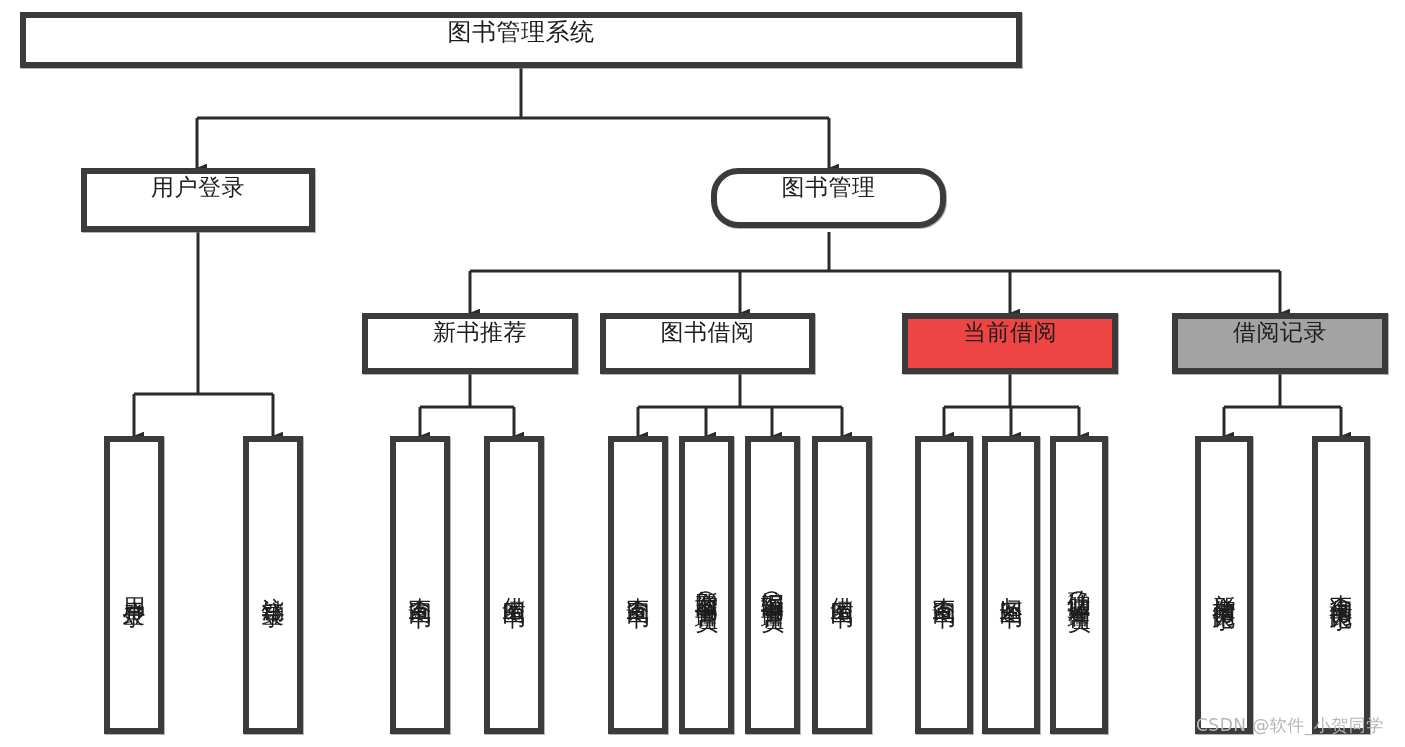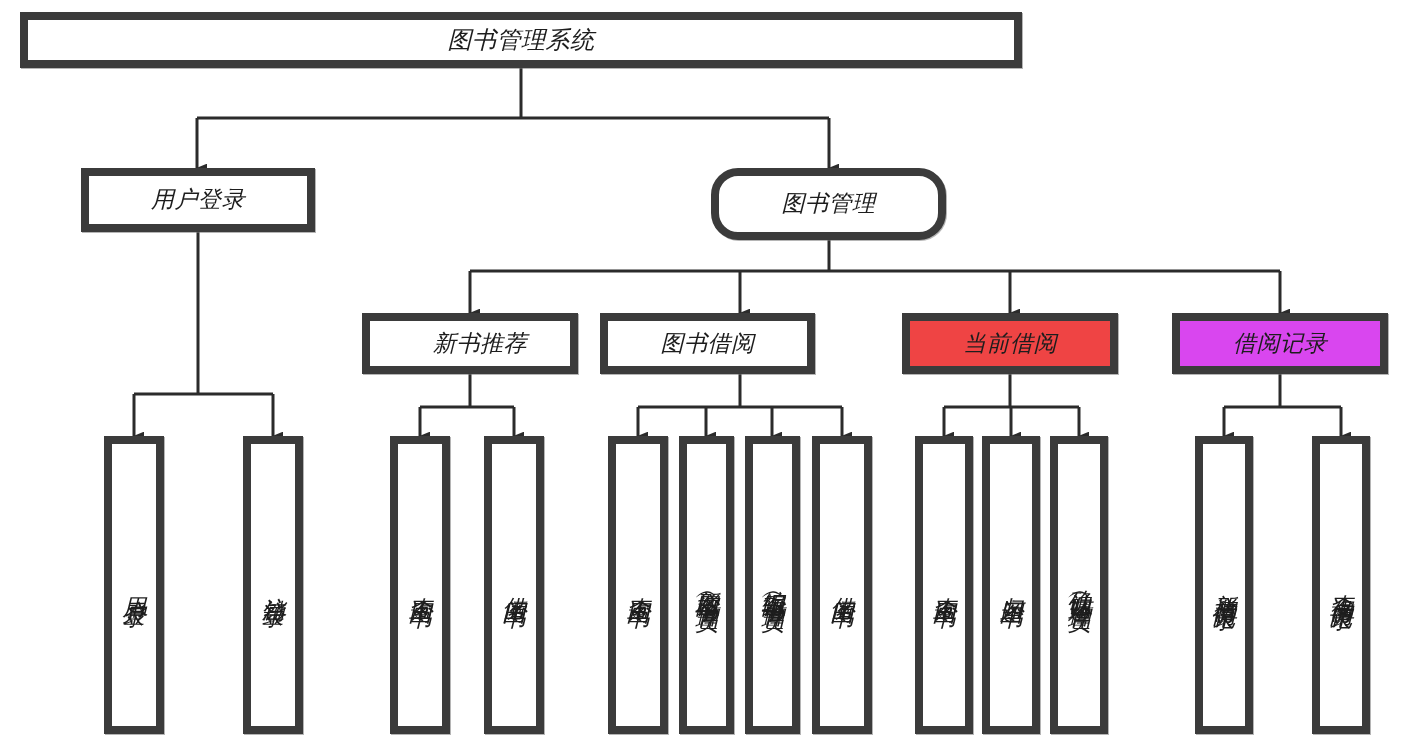--- a/index.html
+++ b/index.html
@@ -7,25 +7,24 @@
   body{
     width:1405px;height:747px;
     font-family:"DejaVu Sans","Liberation Sans",sans-serif;
     overflow:hidden;position:relative;
   }
   #diagram-root{position:relative;width:1405px;height:747px;background:#fff;}
   svg#tree-svg{position:absolute;left:0;top:0;width:1405px;height:747px;}
   .node-box{
     position:absolute;
     background:#ffffff;
-    border:8px solid #1d4ed8;
+    border:6px solid #1d4ed8;
     box-sizing:border-box;
-    display:flex;align-items:center;justify-content:center;
+    display:flex;justify-content:center;
     box-shadow:1px 1px 0 rgba(120,120,120,.55);
-    font-style:italic;
   }
   .node-label{
     color:#1d1d1d;
     line-height:1.18;
     white-space:pre;
     text-align:center;
     letter-spacing:.5px;
   }
   .node-h .node-label{font-size:23px;}
   .node-root .node-label{font-size:24px;}
@@ -93,33 +92,33 @@
       </g>
   </svg>
 
   <div id="nodes-layer">
       <div class="node-box node-h node-root" style="left: 20px; top: 12px; width: 1002px; height: 56px; border-color: rgb(59, 59, 59); background: rgb(255, 255, 255);">
         <span class="node-label" style="color: rgb(29, 29, 29);">图书管理系统</span>
       </div>
       <div class="node-box node-h" style="left: 81px; top: 168px; width: 234px; height: 64px; border-color: rgb(59, 59, 59); background: rgb(255, 255, 255);">
         <span class="node-label" style="color: rgb(29, 29, 29);">用户登录</span>
       </div>
-      <div class="node-box node-h" style="left: 711px; top: 168px; width: 235px; height: 72px; border-color: rgb(59, 59, 59); background: rgb(255, 255, 255); border-radius: 27px;">
+      <div class="node-box node-h" style="left: 711px; top: 168px; width: 235px; height: 60px; border-color: rgb(59, 59, 59); background: rgb(255, 255, 255); border-radius: 27px;">
         <span class="node-label" style="color: rgb(29, 29, 29);">图书管理</span>
       </div>
       <div class="node-box node-h" style="left: 362px; top: 313px; width: 216px; height: 61px; border-color: rgb(59, 59, 59); background: rgb(255, 255, 255);">
         <span class="node-label" style="color: rgb(29, 29, 29); margin-left: 20px;">新书推荐</span>
       </div>
       <div class="node-box node-h" style="left: 600px; top: 313px; width: 215px; height: 61px; border-color: rgb(59, 59, 59); background: rgb(255, 255, 255);">
         <span class="node-label" style="color: rgb(29, 29, 29);">图书借阅</span>
       </div>
       <div class="node-box node-h" style="left: 902px; top: 313px; width: 216px; height: 61px; border-color: rgb(59, 59, 59); background: #ef4444;">
         <span class="node-label" style="color: rgb(29, 29, 29);">当前借阅</span>
       </div>
-      <div class="node-box node-h" style="left: 1172px; top: 313px; width: 216px; height: 61px; border-color: rgb(59, 59, 59); background: #d946ef;">
+      <div class="node-box node-h" style="left: 1172px; top: 313px; width: 216px; height: 61px; border-color: rgb(59, 59, 59); background: #a3a3a3;">
         <span class="node-label" style="color: rgb(29, 29, 29);">借阅记录</span>
       </div>
       <div class="node-box node-v" style="left: 104px; top: 436px; width: 60px; height: 298px; border-color: rgb(59, 59, 59); background: rgb(255, 255, 255);">
         <span class="node-label" style="color: rgb(29, 29, 29);">用户登录</span>
       </div>
       <div class="node-box node-v" style="left: 243px; top: 436px; width: 60px; height: 298px; border-color: rgb(59, 59, 59); background: rgb(255, 255, 255);">
         <span class="node-label" style="color: rgb(29, 29, 29);">注销登录</span>
       </div>
       <div class="node-box node-v" style="left: 390px; top: 436px; width: 60px; height: 298px; border-color: rgb(59, 59, 59); background: rgb(255, 255, 255);">
         <span class="node-label" style="color: rgb(29, 29, 29);">查询图书</span>
@@ -149,14 +148,15 @@
         <span class="node-label" style="color: rgb(29, 29, 29);">确认归还（管理员）</span>
       </div>
       <div class="node-box node-v" style="left: 1195px; top: 436px; width: 58px; height: 298px; border-color: rgb(59, 59, 59); background: rgb(255, 255, 255);">
         <span class="node-label" style="color: rgb(29, 29, 29);">新增借阅记录</span>
       </div>
       <div class="node-box node-v" style="left: 1312px; top: 436px; width: 58px; height: 298px; border-color: rgb(59, 59, 59); background: rgb(255, 255, 255);">
         <span class="node-label" style="color: rgb(29, 29, 29);">查询借阅记录</span>
       </div>
     </div>
 
+  <div class="watermark" style="left: 1196px; top: 714px; color: rgb(182, 182, 182);">CSDN @软件_小贺同学</div>
 
 </div>
 
 </body></html>

